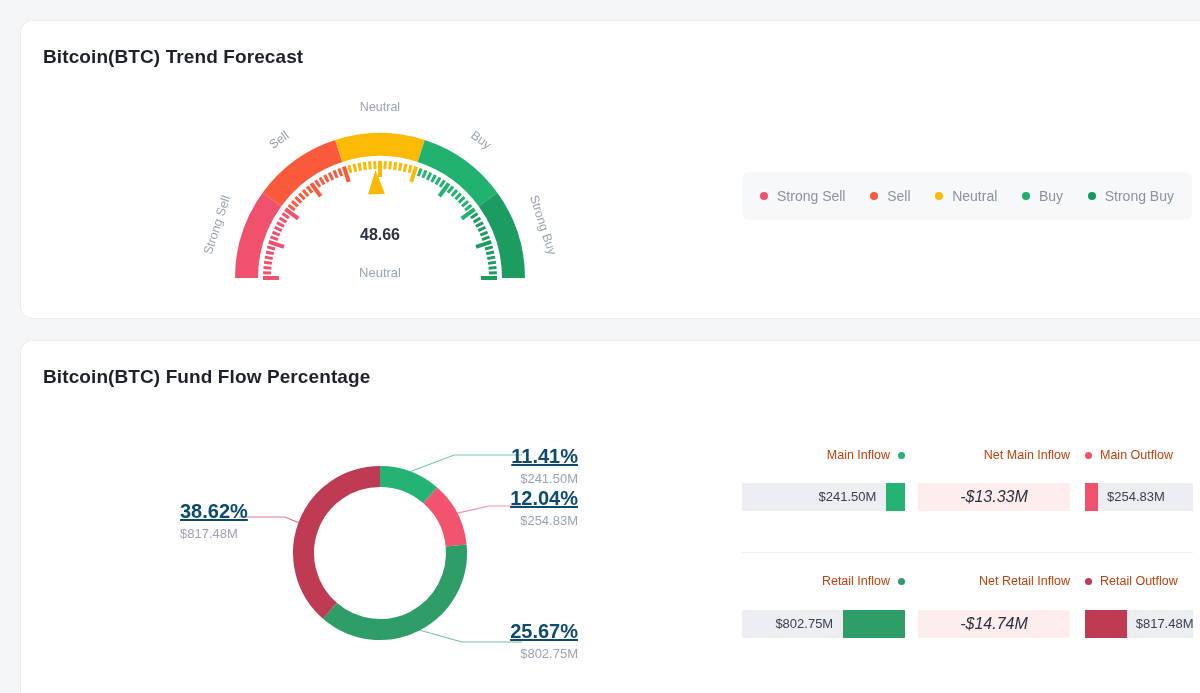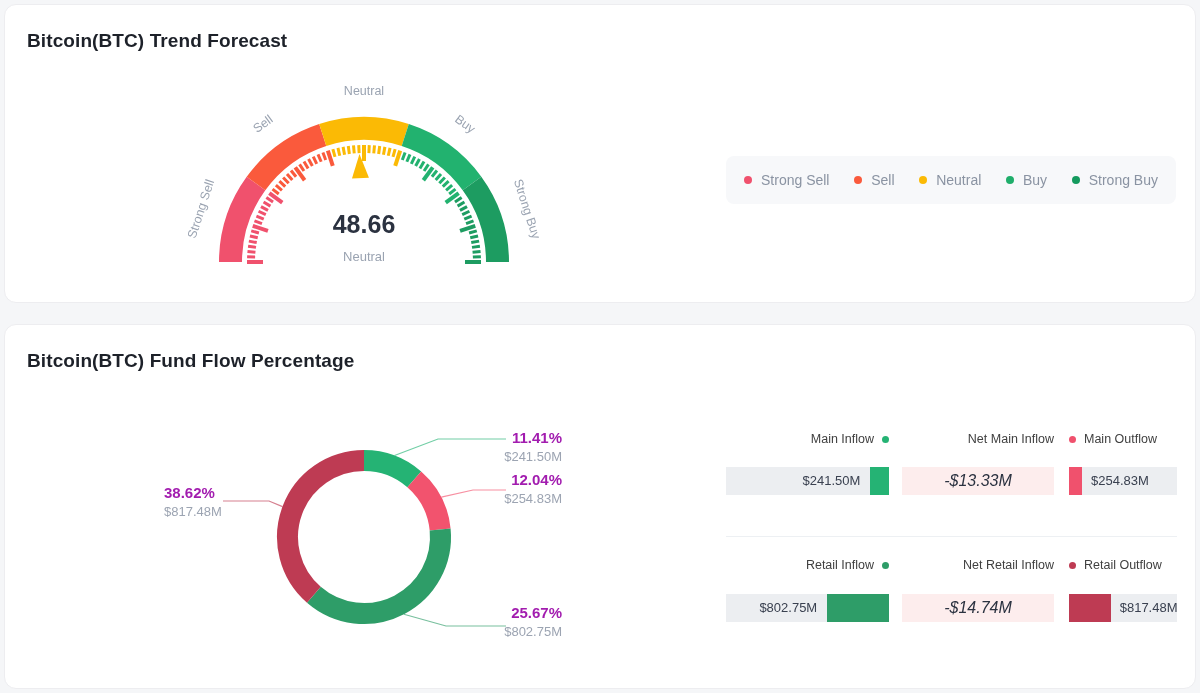--- a/index.html
+++ b/index.html
@@ -1,55 +1,55 @@
 <!DOCTYPE html>
 <html><head>
 <meta charset="utf-8">
 <style>
   * { box-sizing: border-box; }
   html,body { margin:0; padding:0; background:#f5f6f8; font-family:"Liberation Sans","DejaVu Sans",sans-serif; }
-  .page { width:1200px; height:693px; padding:4px; position:relative; }
+  .page { width:1200px; height:693px; padding:20px; position:relative; }
   .card { position:relative; background:#ffffff; border:1px solid #ededf0; border-radius:12px; width:1192px; }
   .card-trend { height:299px; margin-bottom:21px; }
   .card-flow  { height:365px; }
   .card-title { position:absolute; left:22px; top:25px; margin:0; font-size:19px; font-weight:700; color:#1d2129; letter-spacing:.1px; }
 
   
   .gauge-wrap { position:absolute; inset:0; }
   #gaugeSvg { position:absolute; left:169px; top:67px; }
   .gauge-seg-label { position:absolute; font-size:12.5px; color:#9aa3b1; white-space:nowrap;
                      transform:translate(-50%,-50%) rotate(var(--rot,0deg)); }
   .gauge-value { position:absolute; left:359px; top:205px; transform:translateX(-50%);
-                 font-size:25px; font-weight:700; color:#2b3240; }
+                 font-size:16px; font-weight:700; color:#2b3240; }
   .gauge-status { position:absolute; left:359px; top:244px; transform:translateX(-50%);
                   font-size:13px; color:#9aa3b1; }
 
   
   .legend { position:absolute; left:721px; top:151px; width:450px; height:48px; background:#f7f8fa;
             border-radius:8px; display:flex; align-items:center; justify-content:space-between; padding:0 18px; }
   .legend-item { display:flex; align-items:center; gap:9px; font-size:14px; color:#8a93a2; cursor:pointer; }
   .legend-dot { width:8px; height:8px; border-radius:50%; flex:none; }
 
   
   #donutSvg { position:absolute; left:136px; top:56px; }
   .donut-label { position:absolute; text-align:right; }
-  .donut-label .pct { font-size:15px; font-weight:700; color:#a21caf; }
+  .donut-label .pct { font-size:20px; font-weight:700; color:#0c4a6e;text-decoration:underline; }
   .donut-label .amt { font-size:13px; color:#9ca4b2; margin-top:3px; }
   #dl0 { top:104px; right:633px; }
   #dl1 { top:146px; right:633px; }
   #dl2 { top:279px; right:633px; }
   #dl3 { top:159px; left:159px; text-align:left; }
 
   
   #flowStats { position:absolute; left:721px; top:0; width:451px; height:100%; }
   .stat-labels, .stat-bars { position:absolute; left:0; display:flex; width:100%; }
   .cell1 { width:163px; margin-right:13px; flex:none; }
   .cell2 { width:152px; margin-right:15px; flex:none; }
   .cell3 { width:108px; flex:none; }
-  .stat-label { display:flex; align-items:center; font-size:12.5px; color:#404040; white-space:nowrap; }
+  .stat-label { display:flex; align-items:center; font-size:12.5px; color:#c2410c; white-space:nowrap; }
   .stat-label.align-r { justify-content:flex-end; }
   .stat-label.align-c { justify-content:flex-end; }
   .stat-dot { width:7px; height:7px; border-radius:50%; flex:none; }
   .stat-dot.after { margin-left:8px; }
   .stat-dot.before { margin-right:8px; }
   .bar { position:relative; height:28px; background:#eceef1; overflow:hidden; }
   .bar.net { background:#fdeded; display:flex; align-items:center; justify-content:center; }
   .bar-fill { position:absolute; top:0; bottom:0; }
   .bar-fill.anchor-r { right:0; }
   .bar-fill.anchor-l { left:0; }

